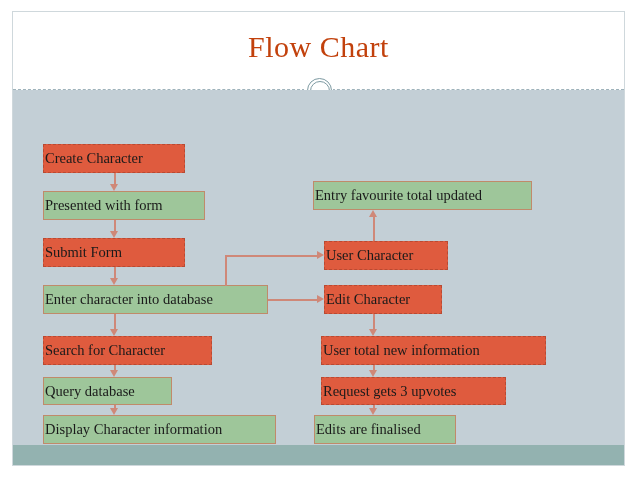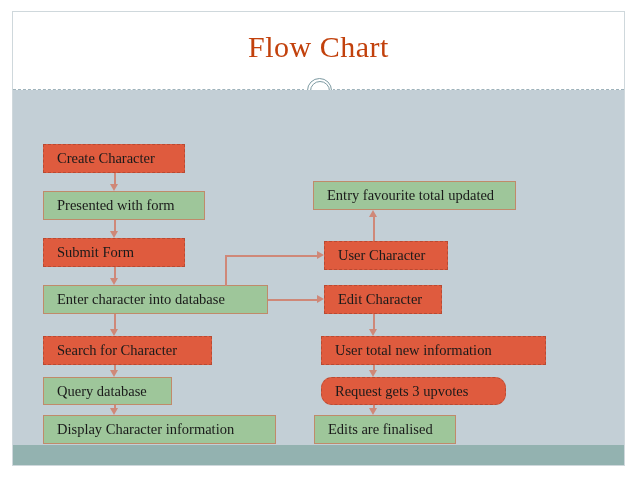--- a/index.html
+++ b/index.html
@@ -102,21 +102,21 @@
     height: 22px;
     background: #93b2b0;
   }
 
   
   .node {
     position: absolute;
     box-sizing: border-box;
     display: flex;
     align-items: center;
-    padding: 0 13px;
+    padding: 0 1px;
     font-size: 14.5px;
     color: #1a1a1a;
     white-space: nowrap;
     line-height: 1;
     font-family: "Liberation Serif", "DejaVu Serif", serif;
   }
   .node.orange {
     background: #df5b3e;
     border: 1px dashed #b94a32;
   }
@@ -175,29 +175,29 @@
     <div class="node orange" style="left:30px; top:148px; width:142px; height:29px;">Submit Form</div>
 
     <div class="node orange" style="left:30px; top:246px; width:169px; height:29px;">Search for Character</div>
 
     <div class="node green" style="left:30px; top:195px; width:225px; height:29px;">Enter character into database</div>
 
     <div class="node green" style="left:30px; top:287px; width:129px; height:28px;">Query database</div>
 
     <div class="node green" style="left:30px; top:325px; width:233px; height:29px;">Display Character information</div>
 
-    <div class="node green" style="left:300px; top:91px; width:203px; height:29px;">Entry favourite total updated</div>
+    <div class="node green" style="left:300px; top:91px; width:219px; height:29px;">Entry favourite total updated</div>
 
     <div class="node orange" style="left:311px; top:151px; width:124px; height:29px;">User Character</div>
 
     <div class="node orange" style="left:311px; top:195px; width:118px; height:29px;">Edit Character</div>
 
     <div class="node orange" style="left:308px; top:246px; width:225px; height:29px;">User total new information</div>
 
-    <div class="node orange" style="left:308px; top:287px; width:185px; height:28px;border-radius:11px;">Request gets 3 upvotes</div>
+    <div class="node orange" style="left:308px; top:287px; width:185px; height:28px;">Request gets 3 upvotes</div>
 
     <div class="node green" style="left:301px; top:325px; width:142px; height:29px;">Edits are finalised</div>
 
     <div class="vline" style="left:101px; top:83px; height:12px;"></div>
     <div class="arrow-down" style="left:97px; top:94px;"></div>
 
     <div class="vline" style="left:101px; top:130px; height:12px;"></div>
     <div class="arrow-down" style="left:97px; top:141px;"></div>
 
     <div class="vline" style="left:101px; top:177px; height:12px;"></div>

